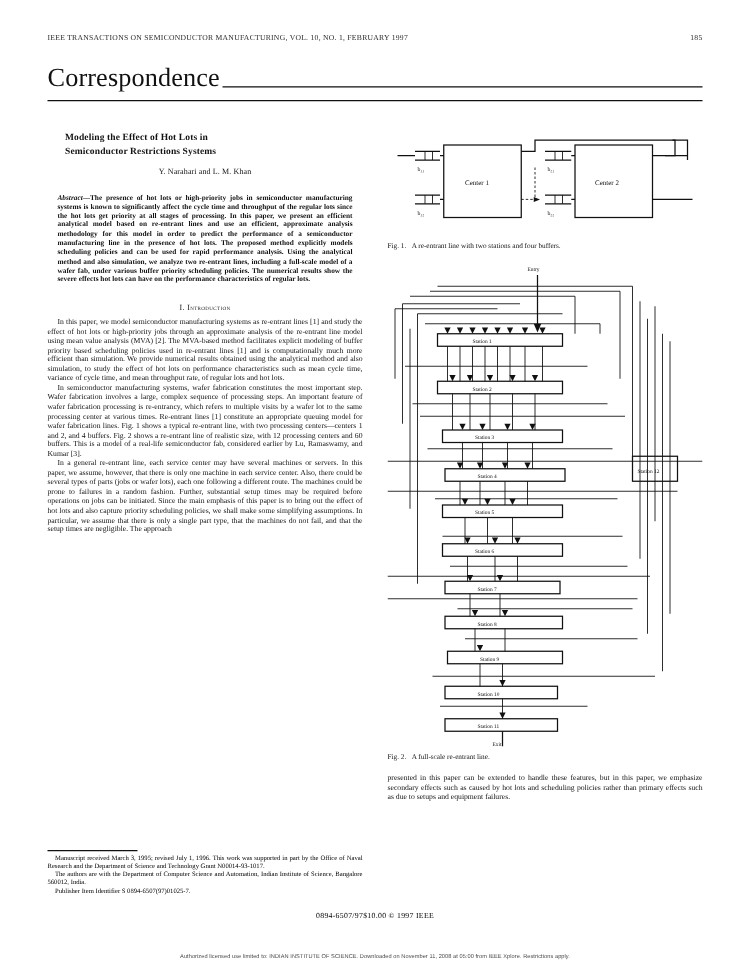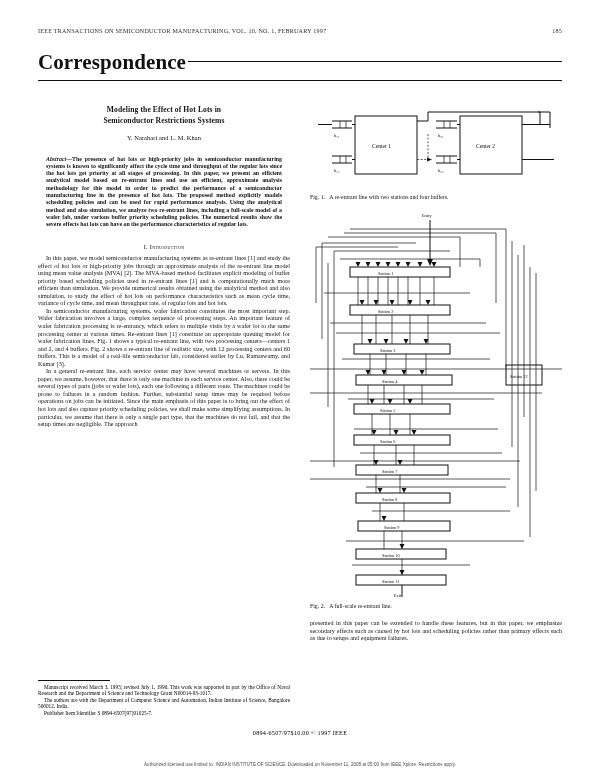--- a/index.html
+++ b/index.html
@@ -19,21 +19,21 @@
     position:absolute; left:38px; top:28px; width:524px;
     display:flex; justify-content:space-between; align-items:baseline;
     font-size:6.1px; letter-spacing:.22px;
     font-variant:small-caps; color:#2b2b2b;
   }
   .runhead .folio { font-size:6.1px; letter-spacing:.2px; }
 
   
   .corr-wrap {
     position:absolute; left:38px; top:52px; width:524px;
-    display:flex; align-items:center; gap:2px;font-weight:bold;
+    display:flex; align-items:flex-end; gap:2px;
   }
   .corr-title {
     font-size:21px; line-height:1; color:#111; letter-spacing:.1px;
     white-space:nowrap;
   }
   .corr-rule { flex:1 1 auto; border-bottom:1.1px solid #111; margin-bottom:3px; }
   .corr-rule2 {
     position:absolute; left:38px; top:80px; width:524px;
     border-bottom:1.1px solid #111;
   }
@@ -41,21 +41,21 @@
   
   .col {
     position:absolute; top:104px; width:252px;
     font-size:6.15px; line-height:7.55px; text-align:justify;
     color:#131313;
   }
   .col.left  { left:38px; }
   .col.right { left:310px; }
 
   .art-title {
-    text-align:center; font-weight:bold; font-size:7.6px;
+    text-align:left; font-weight:bold; font-size:7.6px;
     line-height:11px; margin:0 14px 8px 14px; letter-spacing:.1px;
   }
   .authors { text-align:center; font-size:6.4px; margin-bottom:14px; letter-spacing:.1px; }
 
   .abstract { margin:0 8px 14px 8px; font-weight:bold; font-size:5.85px; line-height:7.3px;
               text-align:justify; }
   .abstract .lead { font-style:italic; font-weight:bold; }
 
   .sec-head {
     text-align:center; font-size:6.3px; margin:10px 0 5px 0;

